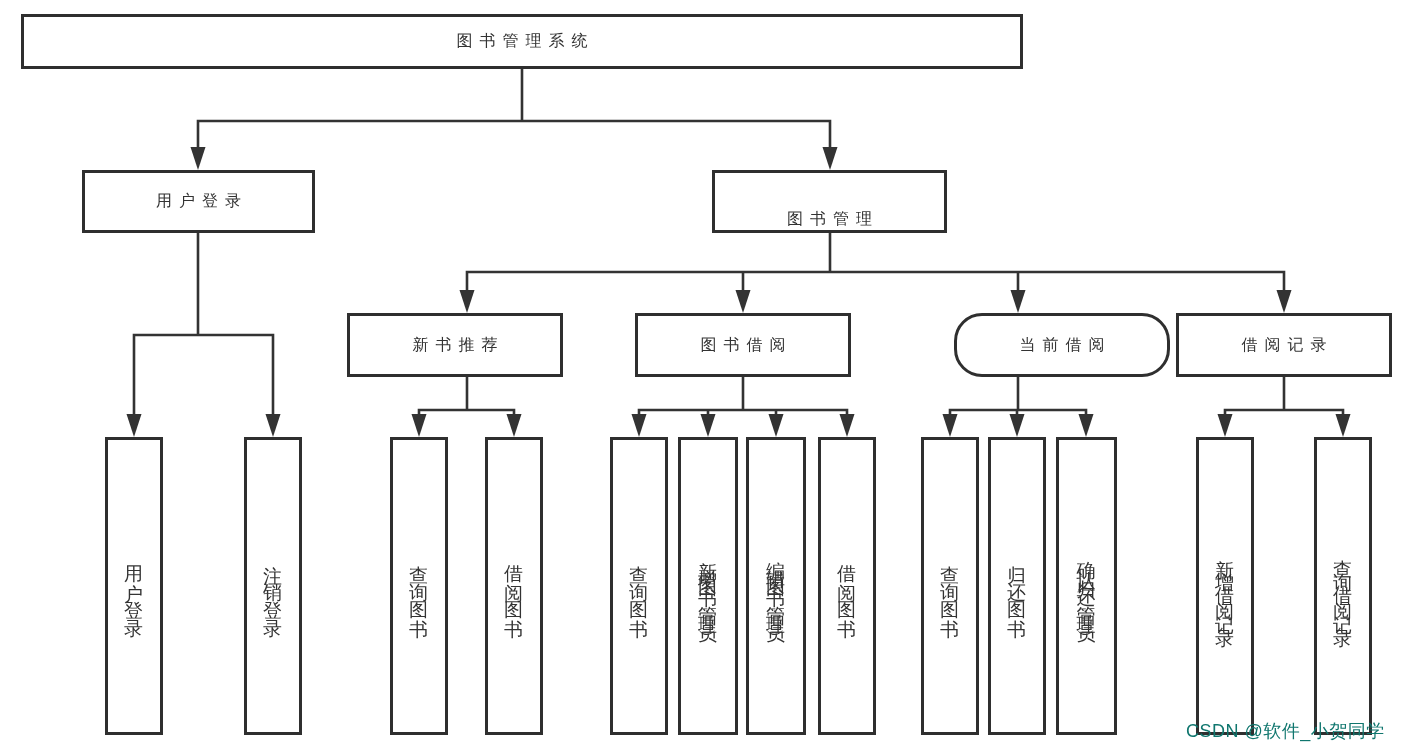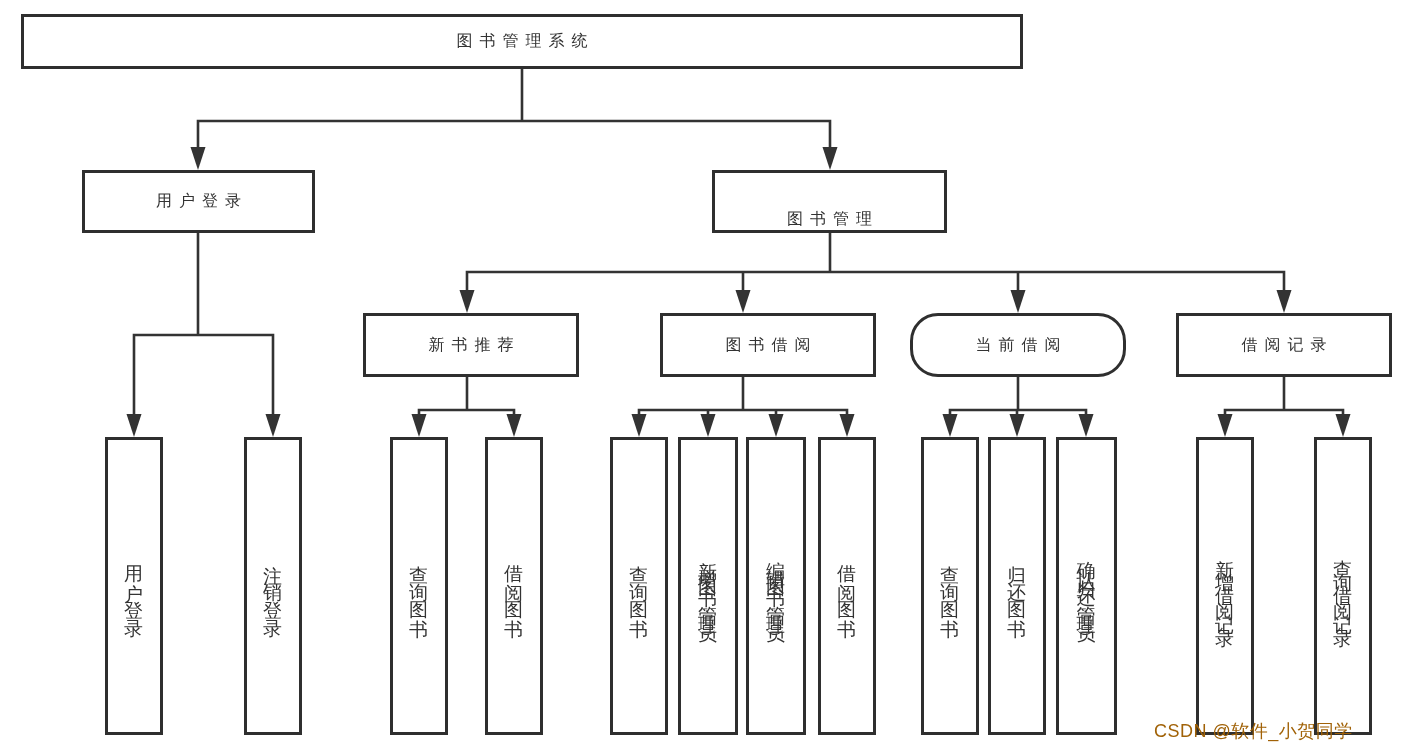--- a/index.html
+++ b/index.html
@@ -48,24 +48,24 @@
   }
   .ls-lg { letter-spacing: 18px; }
   .ls-md { letter-spacing: 14px; }
   .ls-sm { letter-spacing: 9px; }
   
   .leaf { top: 437px; height: 298px; width: 58px; }
   .lvl3 { top: 313px; height: 64px; width: 216px; }
   .lvl2 { top: 170px; height: 63px; }
   .watermark {
     position: absolute;
-    left: 1154px;
+    left: 1186px;
     top: 719px;
     font-size: 18px;
-    color: #a16207;
+    color: #0f766e;
     white-space: nowrap;
     letter-spacing: 0.5px;
   }
 </style>
 </head>
 <body>
 
 <div class="stage">
 
   <svg class="connectors" viewBox="0 0 1405 747" xmlns="http://www.w3.org/2000/svg" aria-hidden="true">
@@ -114,27 +114,27 @@
     <span>图书管理系统</span>
   </div>
 
   <div class="node node-h lvl2" style="left:82px; width:233px;">
     <span>用户登录</span>
   </div>
   <div class="node node-h lvl2" style="left:712px; width:235px;align-items:flex-end;">
     <span>图书管理</span>
   </div>
 
-  <div class="node node-h lvl3" style="left:363px;">
+  <div class="node node-h lvl3" style="left:347px;">
     <span>新书推荐</span>
   </div>
-  <div class="node node-h lvl3" style="left:660px;justify-content:center;">
+  <div class="node node-h lvl3" style="left:635px;justify-content:center;">
     <span>图书借阅</span>
   </div>
-  <div class="node node-h lvl3" style="left:910px;border-radius:28px;">
+  <div class="node node-h lvl3" style="left:954px;border-radius:28px;">
     <span>当前借阅</span>
   </div>
   <div class="node node-h lvl3" style="left:1176px;">
     <span>借阅记录</span>
   </div>
 
   <div class="node node-v leaf" style="left:105px;">
     <span class="vtext ls-lg">用户登录</span>
   </div>
   <div class="node node-v leaf" style="left:244px;">

